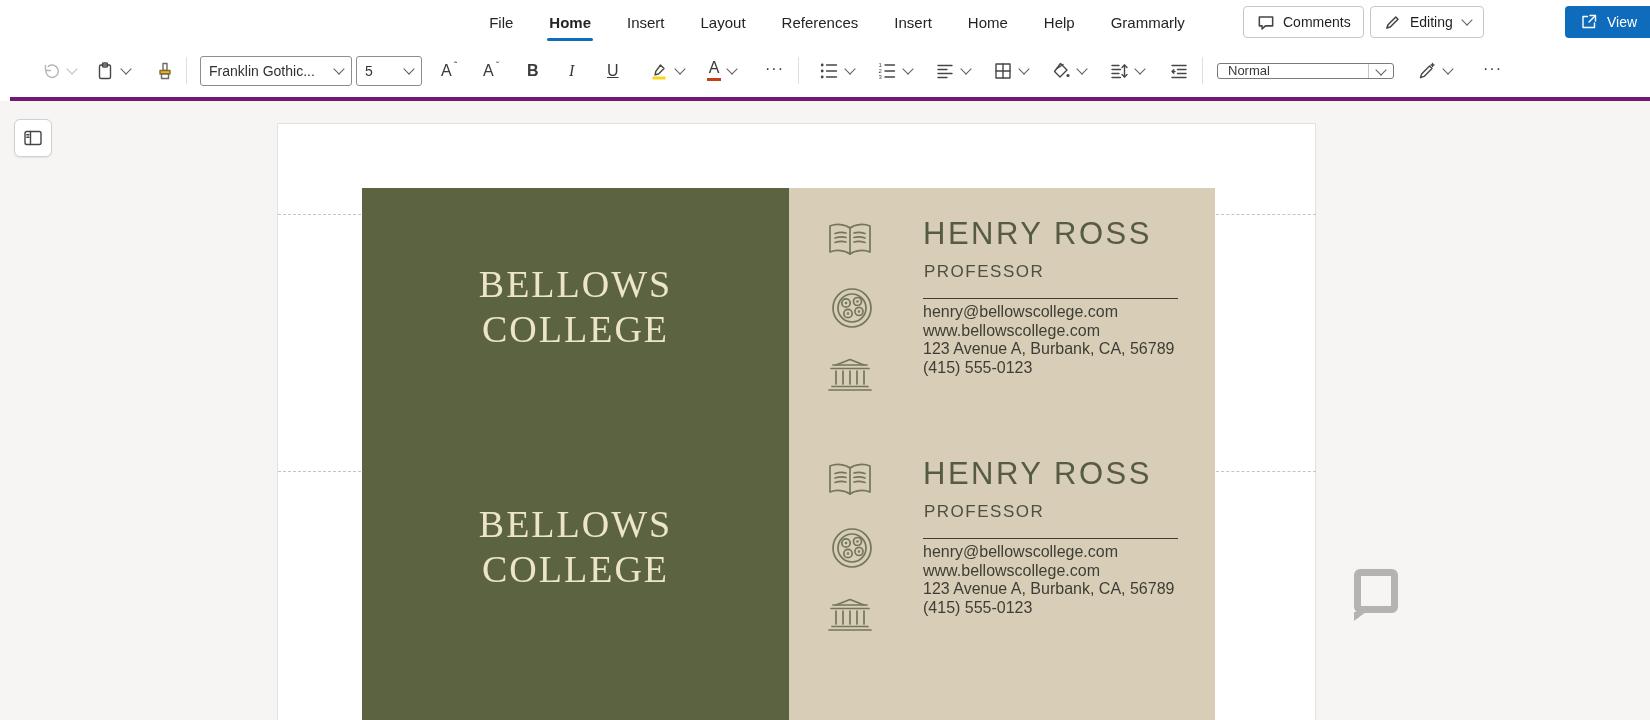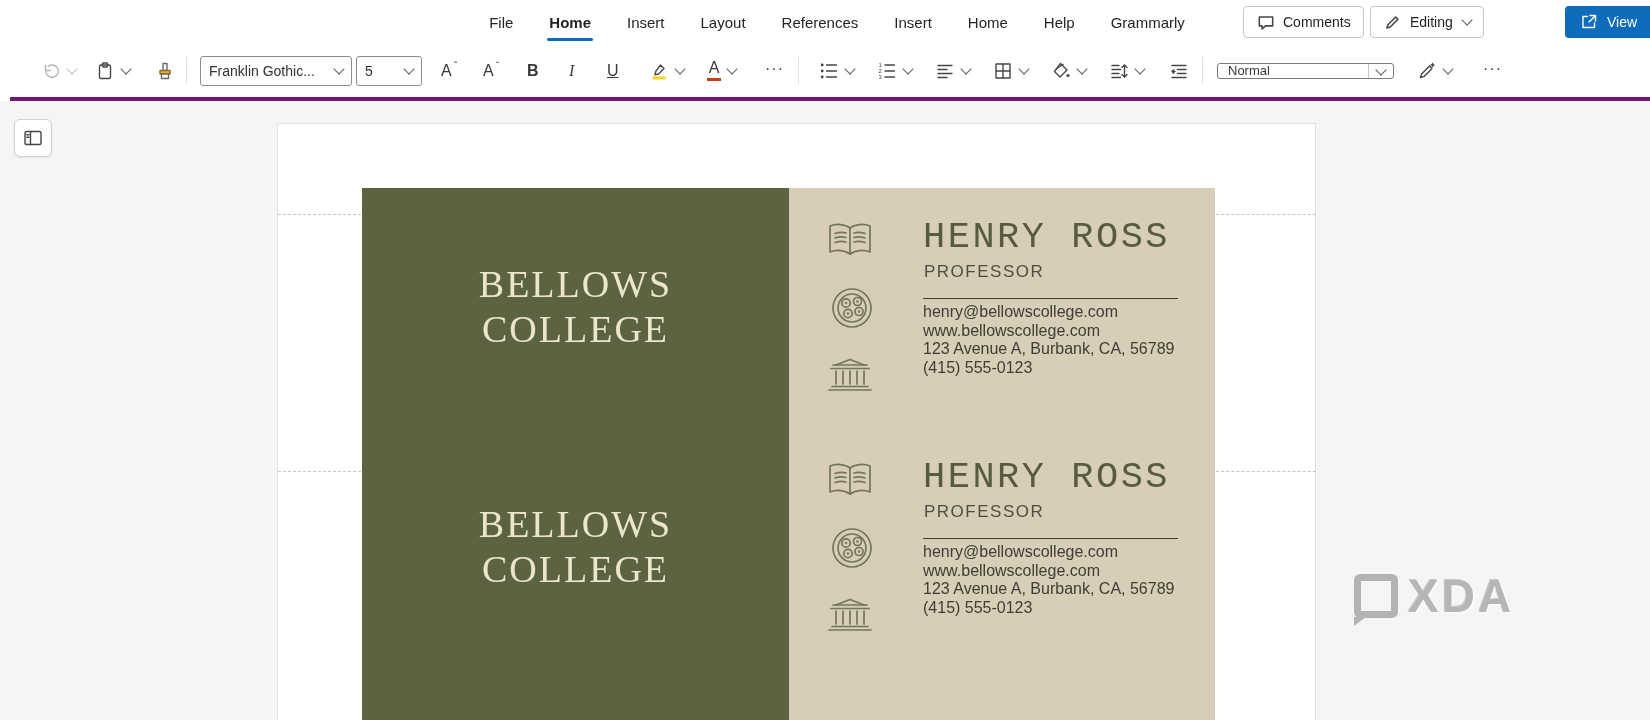--- a/index.html
+++ b/index.html
@@ -43,21 +43,21 @@
   .guide{position:absolute;border-top:1px dashed #c6c4c2;height:0;}
   .card{position:absolute;left:84px;top:64px;width:853px;height:640px;}
   .card-left-bg{position:absolute;left:0;top:0;width:427px;height:100%;background:var(--card-green);}
   .card-right-bg{position:absolute;left:427px;top:0;width:426px;height:100%;background:var(--card-beige);}
   .card-row{position:absolute;left:0;width:853px;height:240px;}
   .school{position:absolute;left:0;top:74px;width:427px;text-align:center;font-family:"Liberation Serif",serif;font-size:38px;letter-spacing:2px;line-height:45px;color:var(--school-cream);}
   .cic{fill:none;stroke:var(--icon-olive);stroke-width:1.7;stroke-linecap:round;stroke-linejoin:round;}
   .icon-book{position:absolute;left:464px;top:33px;}
   .icon-plate{position:absolute;left:468px;top:98px;}
   .icon-building{position:absolute;left:464px;top:169px;}
-  .prof-name{position:absolute;left:561px;top:28px;font-family:Liberation Mono, monospace;font-size:37px;letter-spacing:2.5px;color:var(--name-olive);white-space:nowrap;}
+  .prof-name{position:absolute;left:561px;top:28px;font-family:Liberation Sans, sans-serif;font-size:31px;letter-spacing:2.5px;color:var(--name-olive);white-space:nowrap;}
   .prof-title{position:absolute;left:562px;top:74px;font-size:17px;letter-spacing:1.5px;color:#4c4f42;}
   .rule{position:absolute;left:561px;top:110px;width:255px;border-top:1.3px solid var(--contact-dark);}
   .contact{position:absolute;left:561px;top:115px;font-size:16px;line-height:18.5px;color:var(--contact-dark);}
   
   .watermark{position:absolute;left:1354px;top:468px;display:flex;align-items:center;gap:10px;opacity:.72;}
   .wm-logo{width:30px;height:30px;border:7px solid #9b9b9b;border-radius:6px;position:relative;box-sizing:content-box;background:transparent;}
   .wm-logo::after{content:"";position:absolute;left:-7px;bottom:-15px;width:12px;height:9px;background:#9b9b9b;clip-path:polygon(0 0,100% 0,0 100%);}
   .wm-text{font-size:46px;font-weight:700;letter-spacing:3px;color:#9e9e9e;text-shadow:2px 2px 0 rgba(255,255,255,.65),-1px -1px 0 rgba(110,110,110,.45);}
 </style>
 </head>
@@ -373,15 +373,14 @@
           <div>www.bellowscollege.com</div>
           <div>123 Avenue A, Burbank, CA, 56789</div>
           <div>(415) 555-0123</div>
         </div>
       </div>
     </div>
   </div>
 
   <div class="watermark">
     <span class="wm-logo"></span>
-    <span class="wm-text">XDA</span>
   </div>
 </div>
 
 </body></html>

